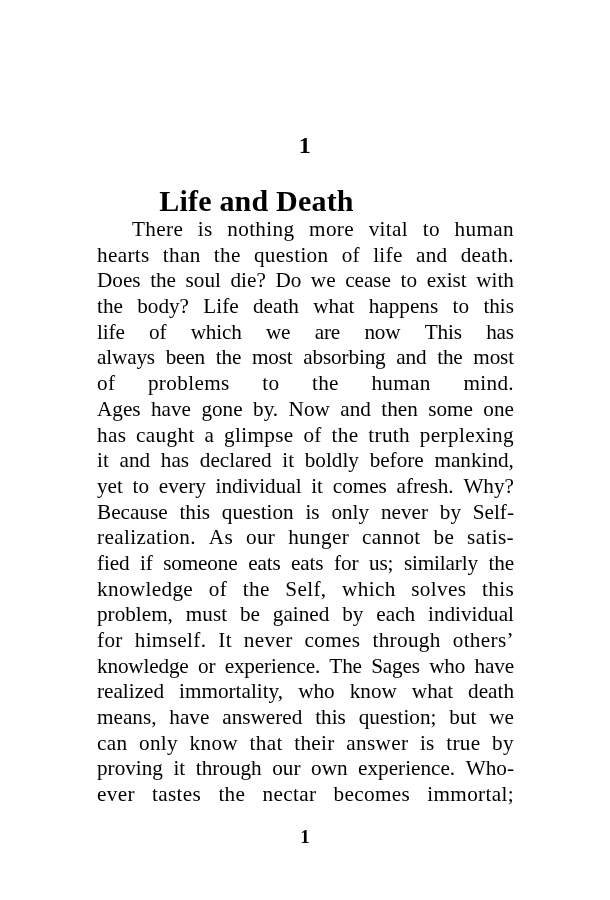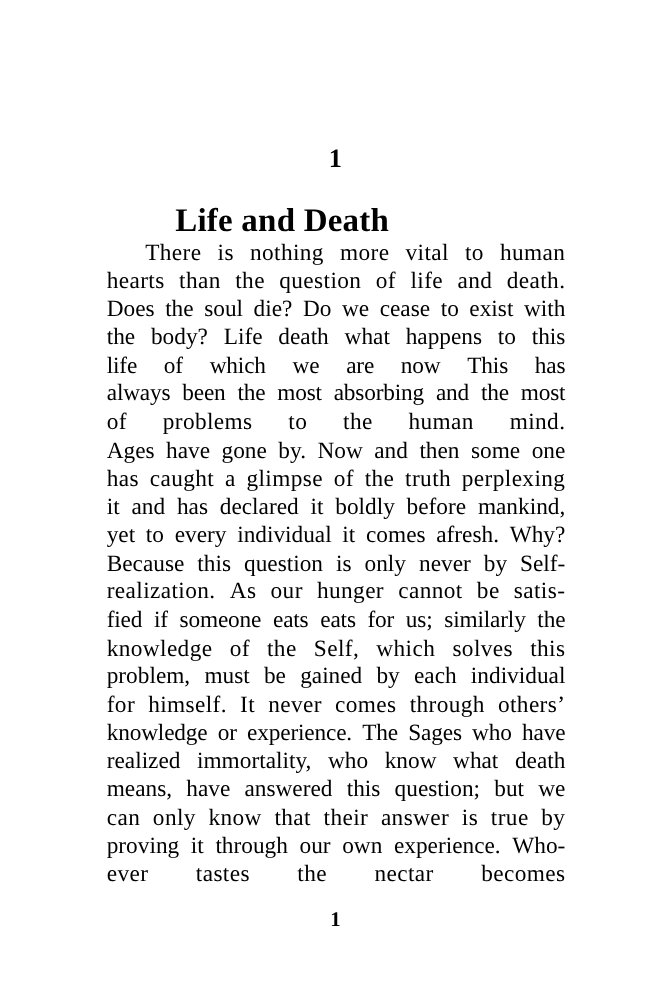--- a/index.html
+++ b/index.html
@@ -124,18 +124,18 @@
       <div class="tline just loose"><span class="w">realization.</span><span class="w">As</span><span class="w">our</span><span class="w">hunger</span><span class="w">cannot</span><span class="w">be</span><span class="w">satis-</span></div>
       <div class="tline just tight"><span class="w">fied</span><span class="w">if</span><span class="w">someone</span><span class="w">eats</span><span class="w">eats</span><span class="w">for</span><span class="w">us;</span><span class="w">similarly</span><span class="w">the</span></div>
       <div class="tline just loose"><span class="w">knowledge</span><span class="w">of</span><span class="w">the</span><span class="w">Self,</span><span class="w">which</span><span class="w">solves</span><span class="w">this</span></div>
       <div class="tline just "><span class="w">problem,</span><span class="w">must</span><span class="w">be</span><span class="w">gained</span><span class="w">by</span><span class="w">each</span><span class="w">individual</span></div>
       <div class="tline just loose"><span class="w">for</span><span class="w">himself.</span><span class="w">It</span><span class="w">never</span><span class="w">comes</span><span class="w">through</span><span class="w">others’</span></div>
       <div class="tline just tight"><span class="w">knowledge</span><span class="w">or</span><span class="w">experience.</span><span class="w">The</span><span class="w">Sages</span><span class="w">who</span><span class="w">have</span></div>
       <div class="tline just "><span class="w">realized</span><span class="w">immortality,</span><span class="w">who</span><span class="w">know</span><span class="w">what</span><span class="w">death</span></div>
       <div class="tline just "><span class="w">means,</span><span class="w">have</span><span class="w">answered</span><span class="w">this</span><span class="w">question;</span><span class="w">but</span><span class="w">we</span></div>
       <div class="tline just loose"><span class="w">can</span><span class="w">only</span><span class="w">know</span><span class="w">that</span><span class="w">their</span><span class="w">answer</span><span class="w">is</span><span class="w">true</span><span class="w">by</span></div>
       <div class="tline just "><span class="w">proving</span><span class="w">it</span><span class="w">through</span><span class="w">our</span><span class="w">own</span><span class="w">experience.</span><span class="w">Who-</span></div>
-      <div class="tline just loose"><span class="w">ever</span><span class="w">tastes</span><span class="w">the</span><span class="w">nectar</span><span class="w">becomes</span></div>
+      <div class="tline just loose"><span class="w">ever</span><span class="w">tastes</span><span class="w">the</span><span class="w">nectar</span><span class="w">becomes</span><span class="w">immortal;</span></div>
     </div>
 
   <div class="folio">1</div>
 
 </div>
 
 </body></html>

